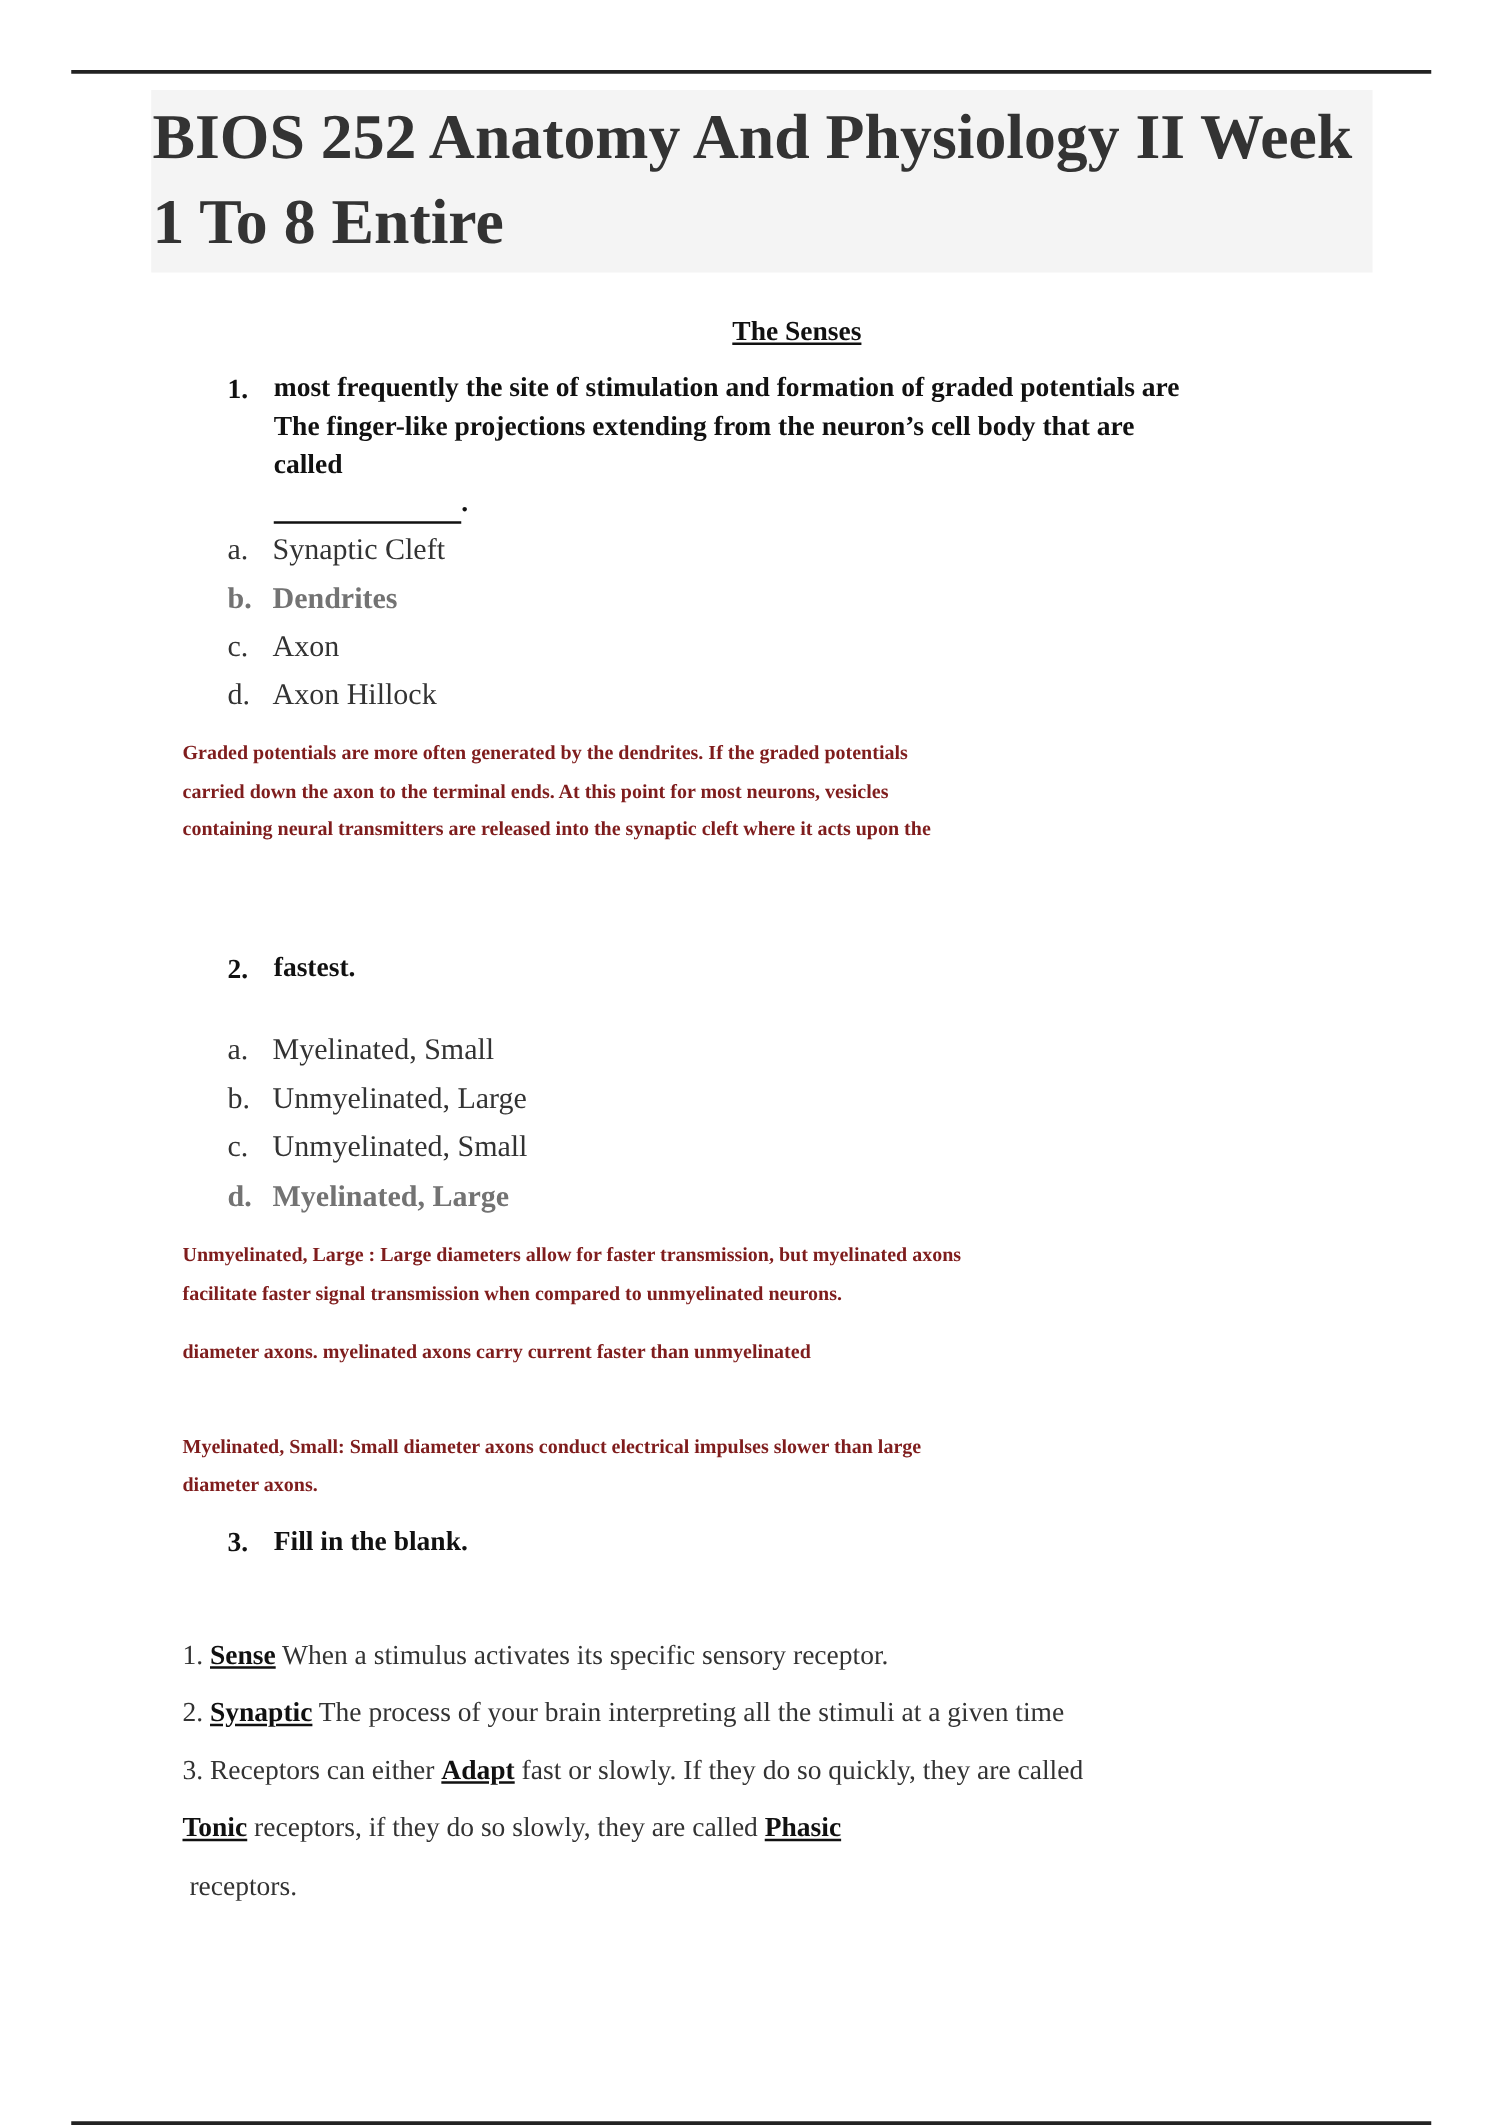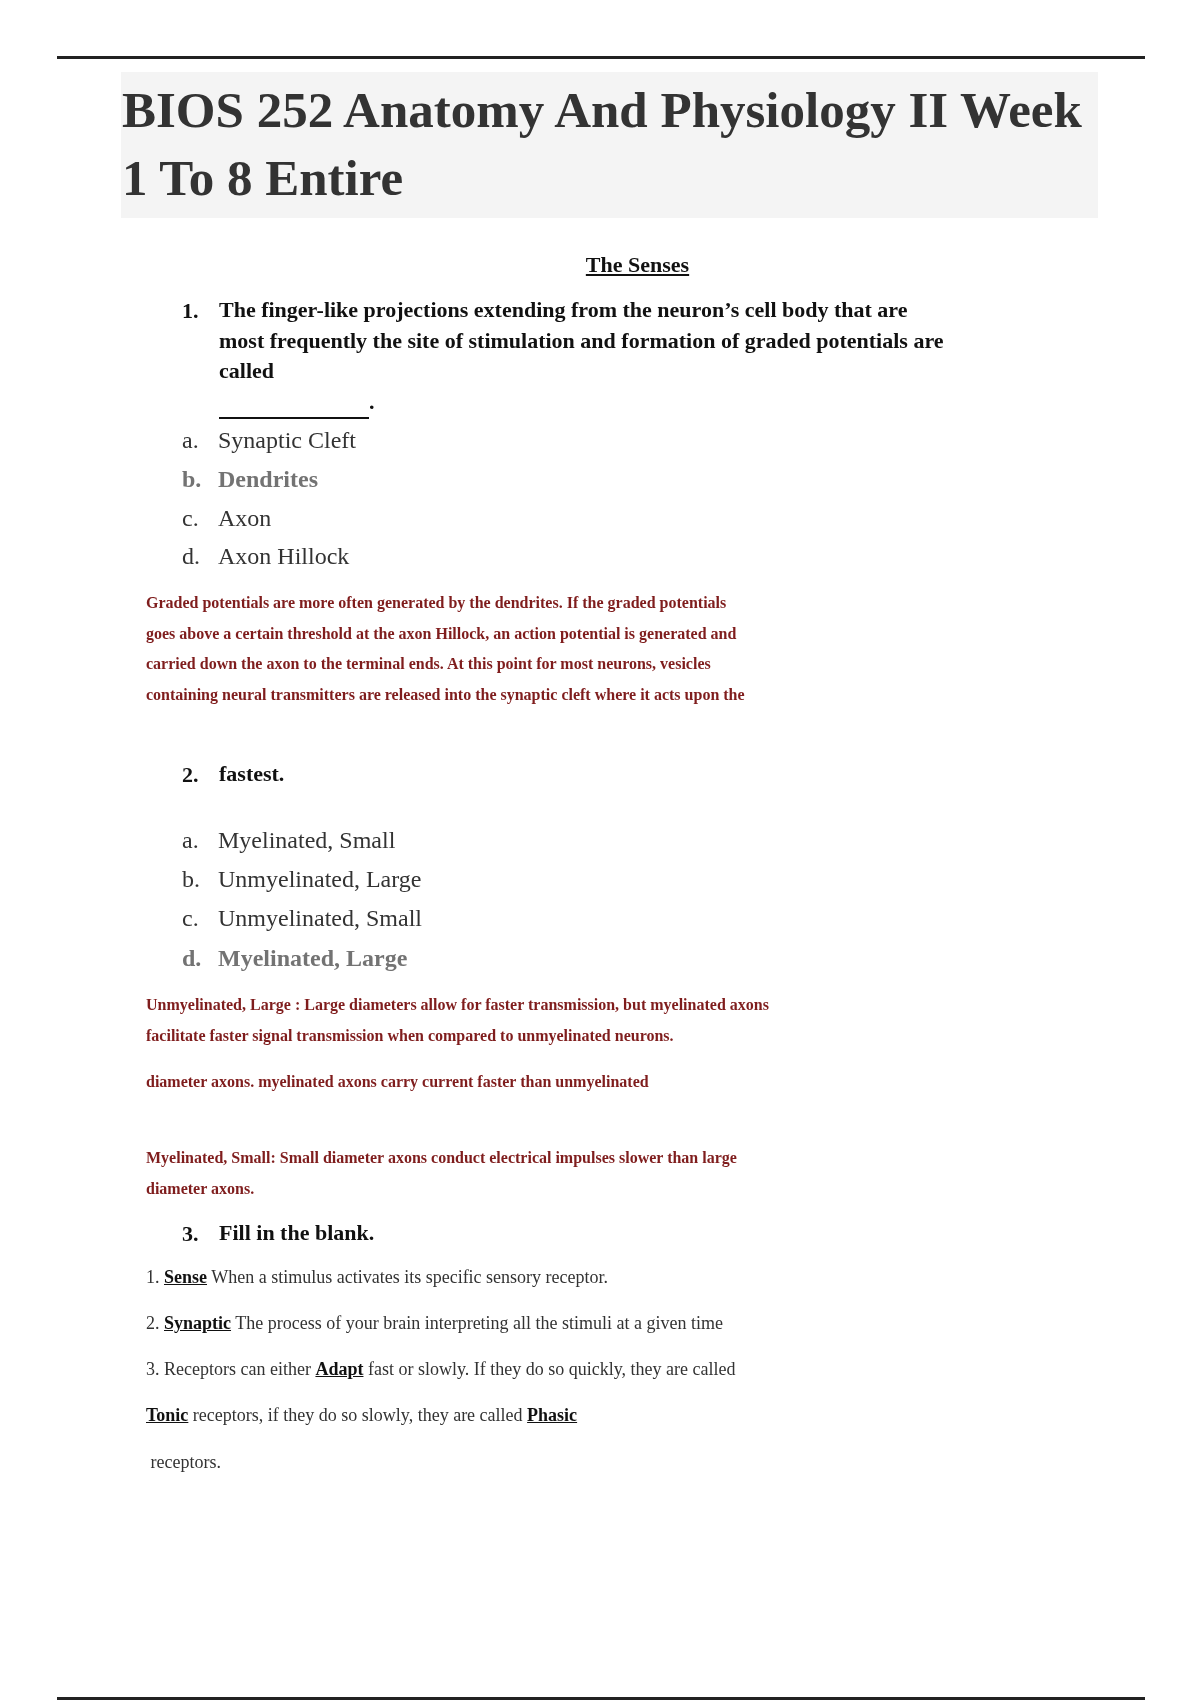--- a/index.html
+++ b/index.html
@@ -25,49 +25,48 @@
       left: 0; width: 1275px; top: 252px; text-align: center;
       font-weight: bold; font-size: 22px; text-decoration: underline; color: #111;
     }
     .q-num { font-weight: bold; font-size: 22px; color: #111; }
     .q-text { font-weight: bold; font-size: 22px; line-height: 30.5px; color: #111; }
     .opt { font-size: 24px; color: #333; }
     .opt.correct { font-weight: bold; color: #737373; }
     .opt .lbl { display: inline-block; width: 36px; }
     .para { font-weight: bold; font-size: 16px; line-height: 30.5px; color: #7f1d1d; }
     .blank { display: inline-block; border-bottom: 2px solid #111; vertical-align: baseline; }
-    .fill { font-size: 18px; color: #333; }
+    .fill { font-size: 22px; color: #333; margin-top: 44px; }
     .fill .ans { font-weight: bold; text-decoration: underline; color: #111; }
   </style>
 </head>
 <body>
 
 <div class="rule top"></div>
 
 <div class="title-box"></div>
 <h1 class="title">BIOS 252 Anatomy And Physiology II Week 1 To 8 Entire</h1>
 
 <div class="abs section-heading">The Senses</div>
 
 <div class="abs q-num" style="left:182px; top:298px;">1.</div>
 <div class="abs q-text" style="left:219px; top:295px; width:860px;">
+  <div>most frequently the site of stimulation and formation of graded potentials are</div>
   <div>The finger-like projections extending from the neuron’s cell body that are</div>
-  <div>most frequently the site of stimulation and formation of graded potentials are</div>
   <div>called</div>
   <div><span class="blank" style="width:150px;">&nbsp;</span><span>.</span></div>
 </div>
 
 <div class="abs opt" style="left:182px; top:427px;"><span class="lbl">a.</span><span>Synaptic Cleft</span></div>
 <div class="abs opt correct" style="left:182px; top:466px;"><span class="lbl">b.</span><span>Dendrites</span></div>
 <div class="abs opt" style="left:182px; top:505px;"><span class="lbl">c.</span><span>Axon</span></div>
 <div class="abs opt" style="left:182px; top:543px;"><span class="lbl">d.</span><span>Axon Hillock</span></div>
 
 <div class="abs para" style="left:146px; top:588px; width:960px;">
   <div>Graded potentials are more often generated by the dendrites. If the graded potentials</div>
-  <div>goes above a certain threshold at the axon Hillock, an action potential is generated and</div>
   <div>carried down the axon to the terminal ends. At this point for most neurons, vesicles</div>
   <div>containing neural transmitters are released into the synaptic cleft where it acts upon the</div>
 </div>
 
 <div class="abs q-num" style="left:182px; top:762px;">2.</div>
 <div class="abs q-text" style="left:219px; top:759px; width:880px;">
   <div>fastest.</div>
 </div>
 
 <div class="abs opt" style="left:182px; top:827px;"><span class="lbl">a.</span><span>Myelinated, Small</span></div>

